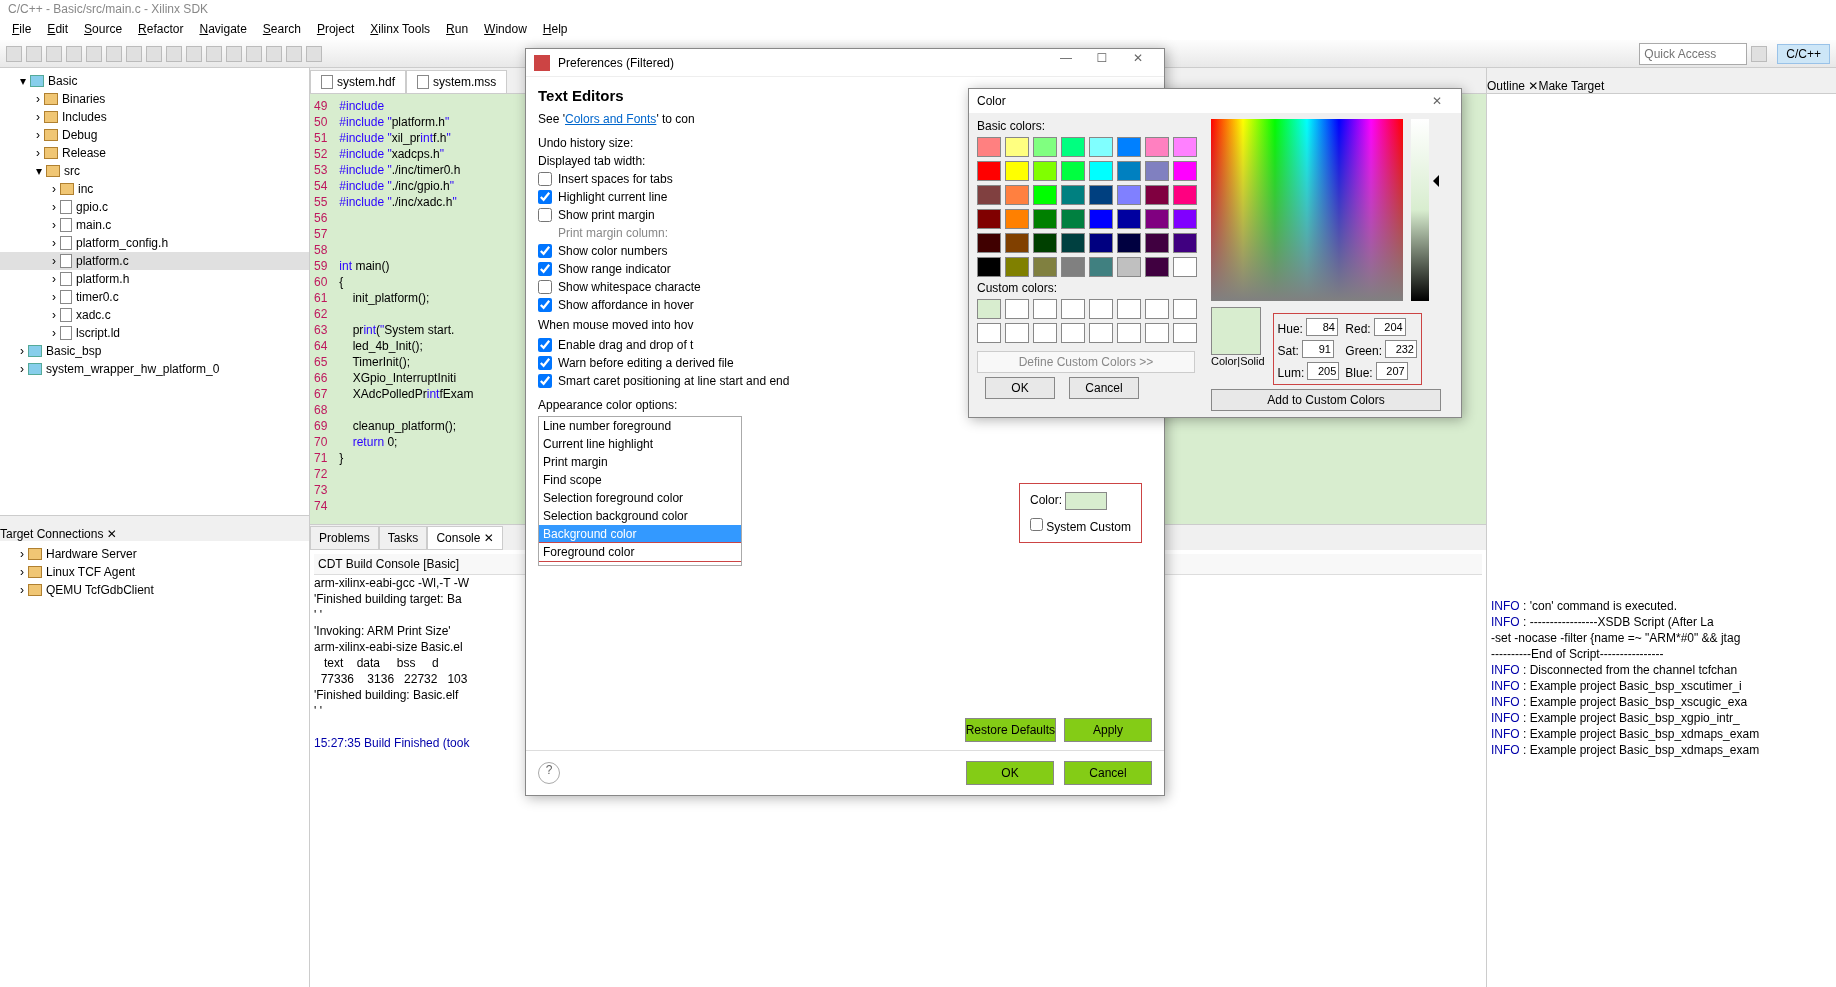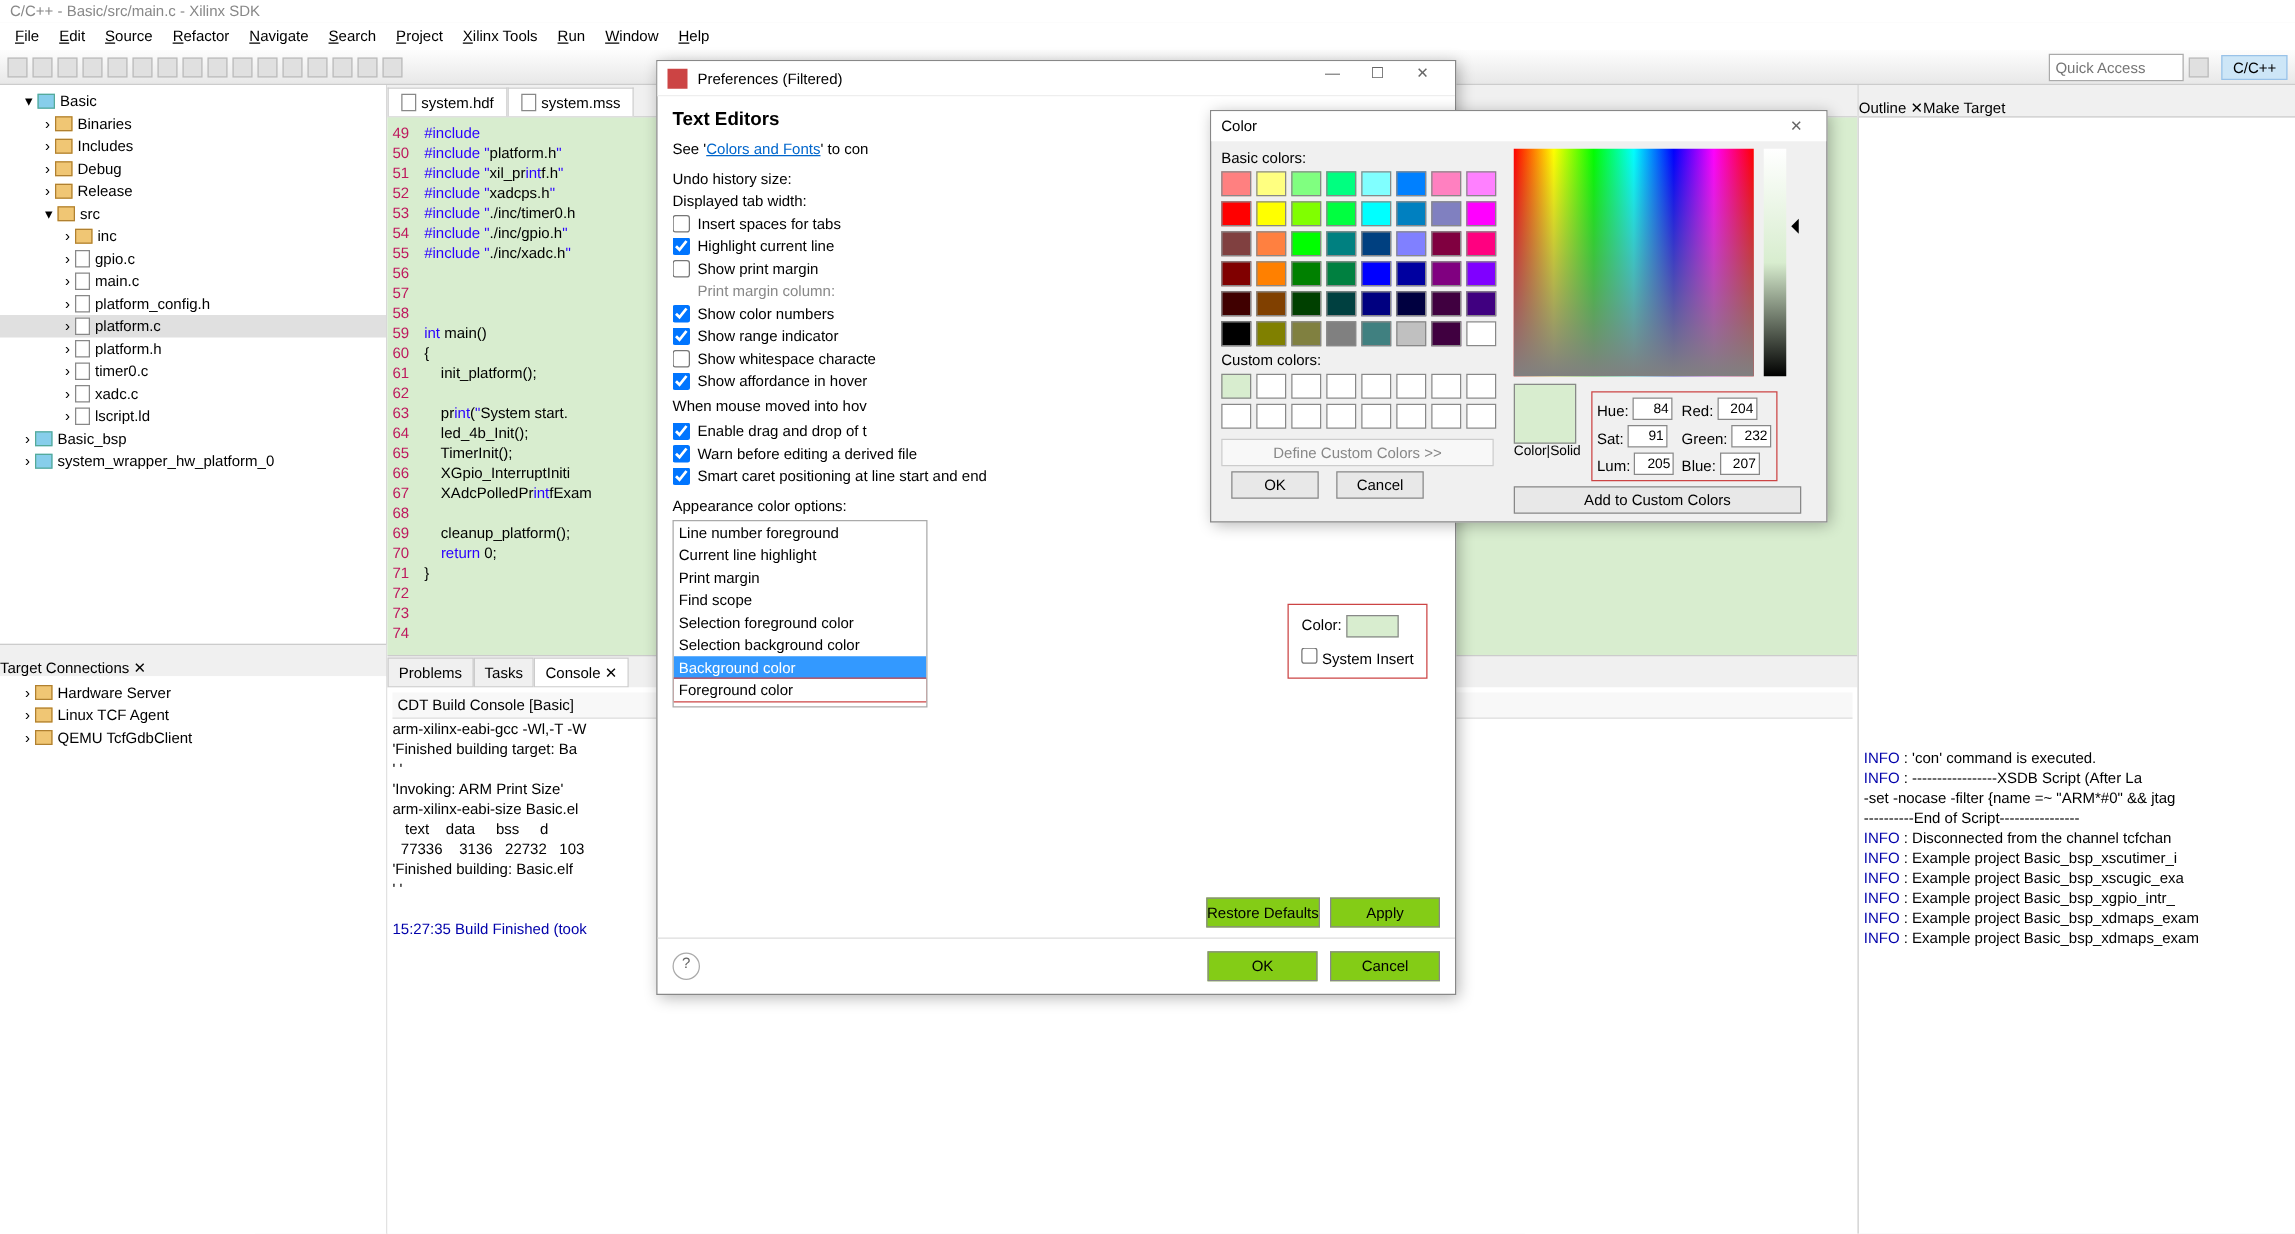--- a/index.html
+++ b/index.html
@@ -328,21 +328,21 @@
           <div>Print margin</div>
           <div>Find scope</div>
           <div>Selection foreground color</div>
           <div>Selection background color</div>
           <div class="sel">Background color</div>
           <div class="hl">Foreground color</div>
           <div>Hyperlink</div>
         </div>
       <div class="color-pick-box">
         <div><span>Color:</span> <span class="color-swatch"></span></div>
-        <div style="margin-top:8px"><input type="checkbox" style=""> <span>System Insert</span></div>
+        <div style="margin-top:8px"><input type="checkbox" style=""> <span>System Custom</span></div>
       </div>
       <div class="restore-apply">
         <button class="btn">Restore Defaults</button>
         <button class="btn">Apply</button>
       </div>
     </div>
   </div>
   <div class="dialog-footer">
     <span class="help">?</span>
     <span class="spacer"></span>

